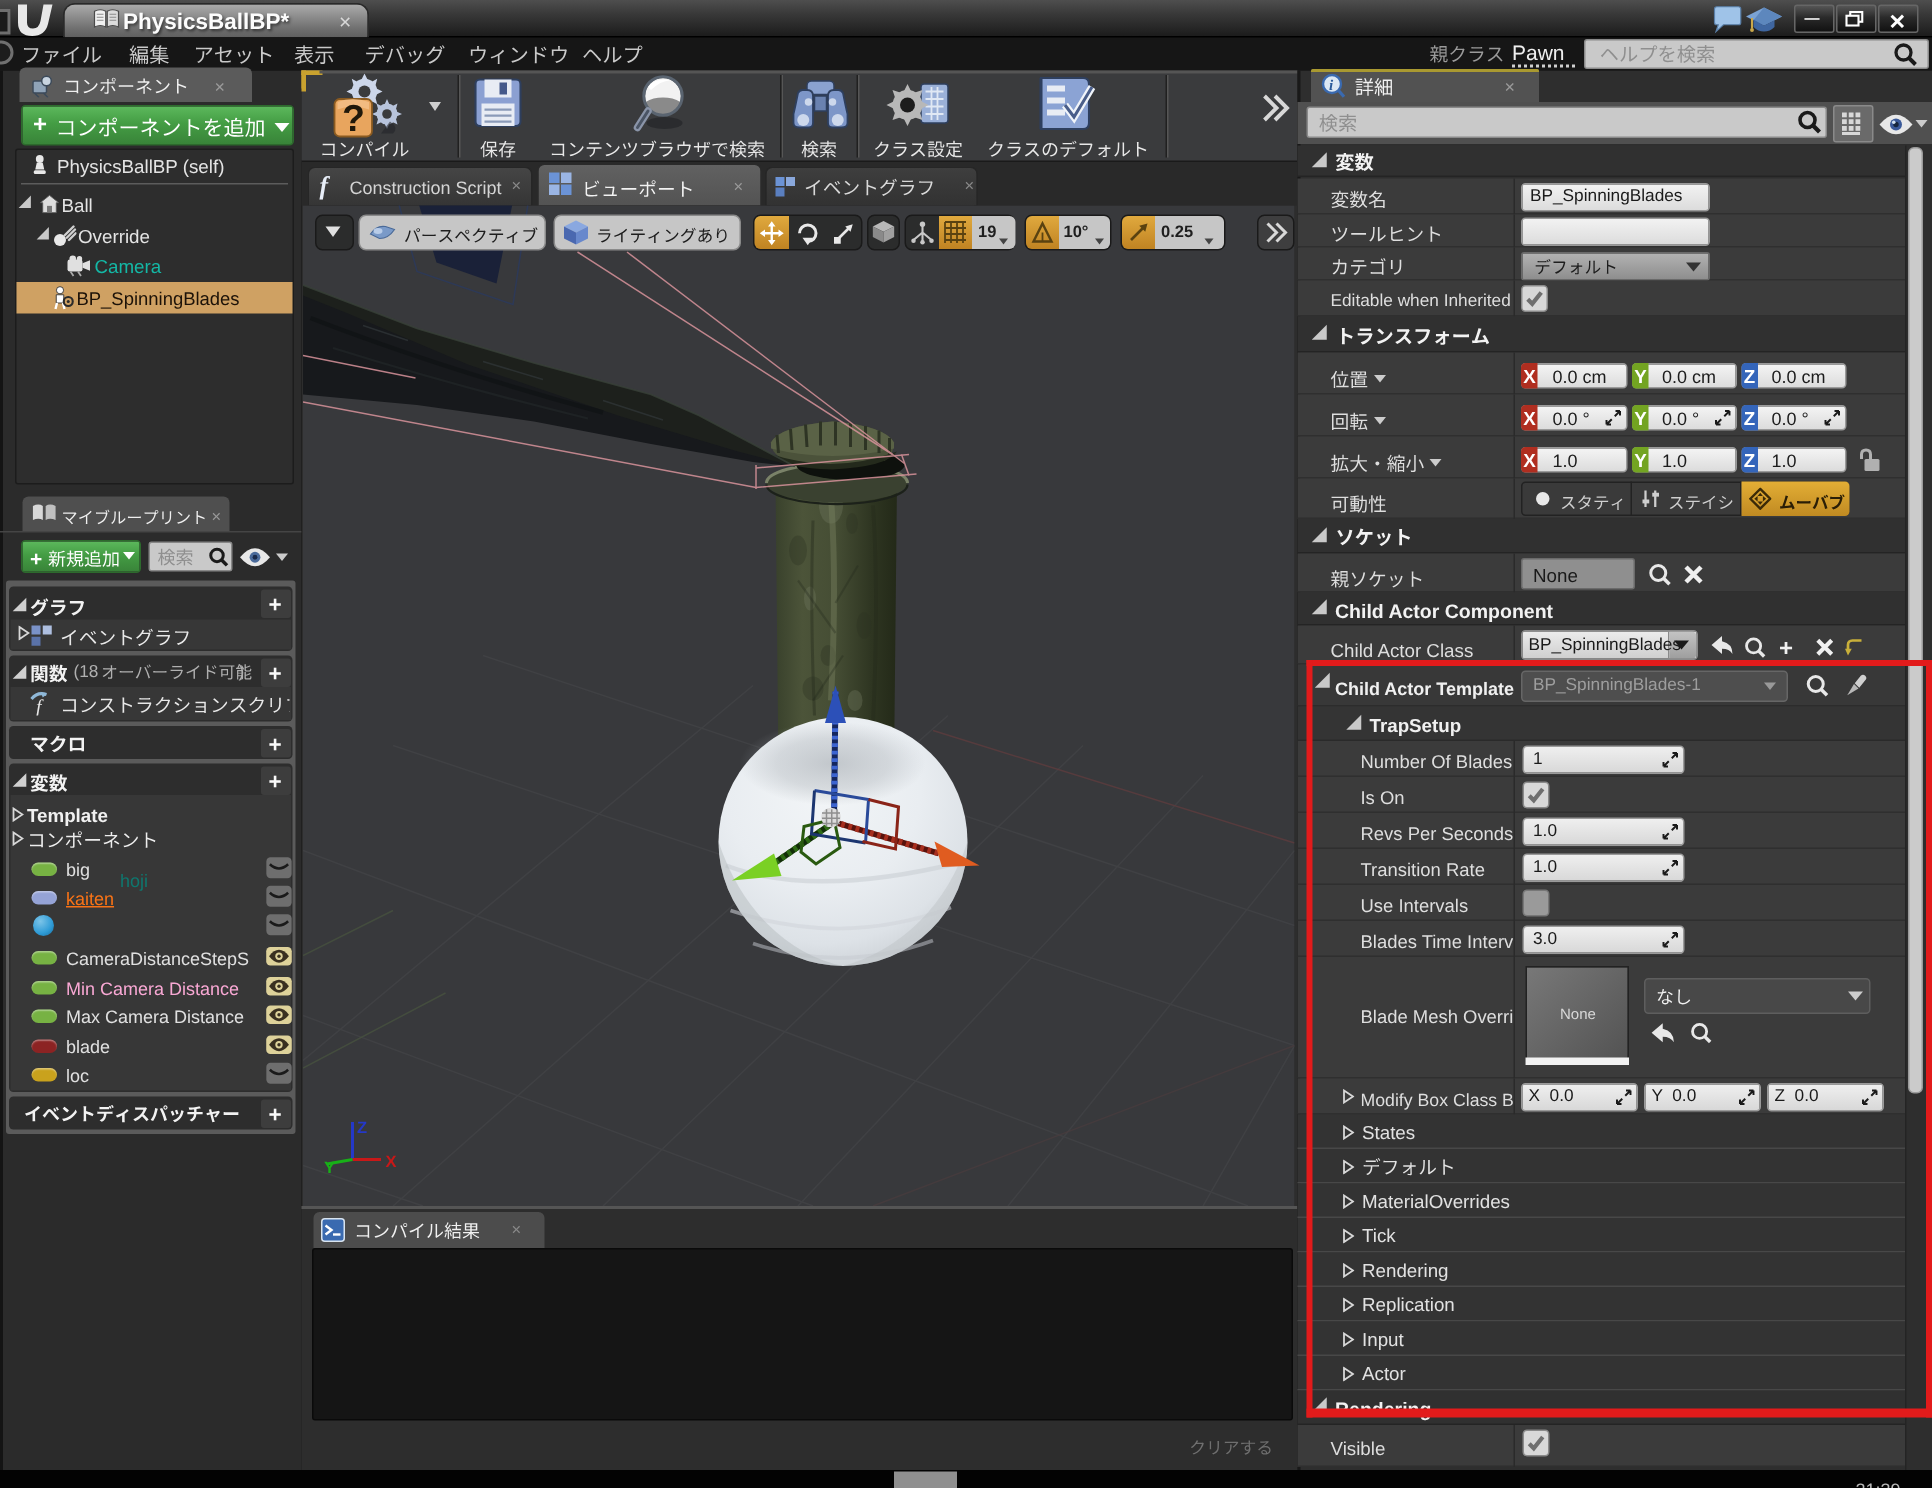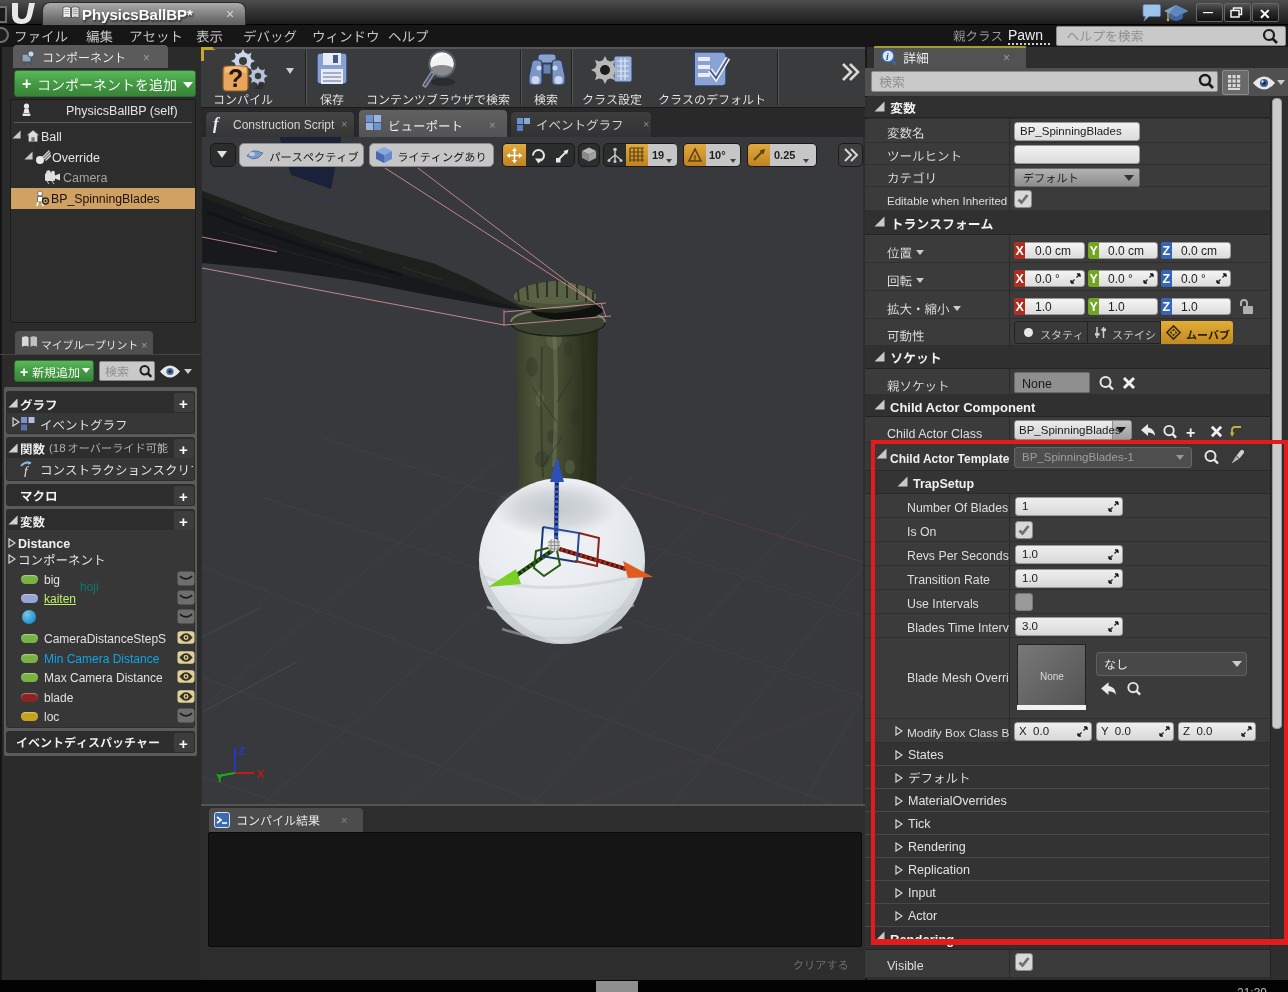--- a/index.html
+++ b/index.html
@@ -88,21 +88,21 @@
 <div style="position:absolute;left:37px;top:76.0px;line-height:0;"><svg width="140" height="18" viewBox="0 -14.0 140 17.5" style="overflow:visible">
       <path d="M2.2 -1.9V-0.6C2.6 -0.6 3.2 -0.7 3.8 -0.7H10.7L10.6 0.1H11.9C11.9 -0.1 11.8 -0.7 11.8 -1.2V-8.5C11.8 -8.8 11.9 -9.2 11.9 -9.5C11.6 -9.5 11.2 -9.5 10.8 -9.5H3.9C3.5 -9.5 2.9 -9.5 2.4 -9.6V-8.4C2.7 -8.4 3.4 -8.4 3.9 -8.4H10.7V-1.8H3.8C3.2 -1.8 2.6 -1.8 2.2 -1.9Z M17.2 -10.3 16.4 -9.4C17.4 -8.7 19.2 -7.2 19.9 -6.5L20.7 -7.4C20 -8.1 18.2 -9.6 17.2 -10.3ZM16 -0.9 16.7 0.3C19 -0.2 20.8 -1 22.2 -1.9C24.3 -3.2 26 -5.1 26.9 -6.9L26.2 -8.1C25.4 -6.4 23.7 -4.3 21.6 -2.9C20.2 -2.1 18.4 -1.2 16 -0.9Z M38.6 -10.3C38.6 -10.8 39 -11.2 39.5 -11.2C40 -11.2 40.4 -10.8 40.4 -10.3C40.4 -9.8 40 -9.5 39.5 -9.5C39 -9.5 38.6 -9.8 38.6 -10.3ZM37.9 -10.3C37.9 -9.5 38.6 -8.8 39.5 -8.8C40.3 -8.8 41 -9.5 41 -10.3C41 -11.2 40.3 -11.9 39.5 -11.9C38.6 -11.9 37.9 -11.2 37.9 -10.3ZM32.5 -5.1 31.5 -5.6C31 -4.5 29.8 -2.8 28.9 -1.9L29.8 -1.3C30.6 -2.2 31.9 -3.9 32.5 -5.1ZM38.4 -5.6 37.4 -5.1C38.1 -4.2 39.2 -2.5 39.7 -1.4L40.8 -1.9C40.2 -3 39.1 -4.7 38.4 -5.6ZM29.3 -8.4V-7.3C29.7 -7.3 30.1 -7.3 30.5 -7.3H34.4V-7.2C34.4 -6.5 34.4 -1.8 34.4 -1C34.4 -0.6 34.2 -0.4 33.8 -0.4C33.5 -0.4 32.8 -0.5 32.2 -0.6L32.3 0.5C32.9 0.6 33.7 0.6 34.3 0.6C35.1 0.6 35.5 0.2 35.5 -0.5C35.5 -1.5 35.5 -6 35.5 -7.2V-7.3H39.2C39.5 -7.3 40 -7.3 40.3 -7.3V-8.4C40 -8.4 39.5 -8.4 39.2 -8.4H35.5V-9.8C35.5 -10.1 35.5 -10.6 35.6 -10.8H34.3C34.3 -10.6 34.4 -10.1 34.4 -9.8V-8.4H30.5C30 -8.4 29.7 -8.4 29.3 -8.4Z M43.4 -6.1V-4.7C43.9 -4.7 44.6 -4.8 45.4 -4.8C46.4 -4.8 52 -4.8 53.1 -4.8C53.7 -4.8 54.3 -4.7 54.6 -4.7V-6.1C54.2 -6 53.7 -6 53 -6C52 -6 46.4 -6 45.4 -6C44.6 -6 43.8 -6 43.4 -6.1Z M68.2 -1.9 69 -2.8C67.7 -3.7 66.9 -4.2 65.6 -4.9L64.9 -4C66.2 -3.3 67 -2.8 68.2 -1.9ZM67.6 -8.5 66.8 -9.2C66.6 -9.1 66.3 -9.1 66 -9.1H63.7V-10C63.7 -10.4 63.7 -10.9 63.7 -11.2H62.5C62.5 -10.9 62.5 -10.4 62.5 -10V-9.1H59.8C59.3 -9.1 58.5 -9.1 58.1 -9.2V-8C58.5 -8 59.3 -8 59.8 -8C60.4 -8 65 -8 65.6 -8C65.1 -7.4 64 -6.3 62.8 -5.5C61.5 -4.6 59.8 -3.7 57.1 -3.1L57.8 -2.1C59.7 -2.6 61.2 -3.2 62.5 -4L62.5 -1C62.5 -0.5 62.5 0.2 62.4 0.6H63.7C63.7 0.2 63.6 -0.5 63.6 -1L63.6 -4.7C64.9 -5.6 66.1 -6.8 66.8 -7.6C67 -7.9 67.3 -8.2 67.6 -8.5Z M73.2 -10.3 72.4 -9.4C73.4 -8.7 75.2 -7.2 75.9 -6.5L76.7 -7.4C76 -8.1 74.2 -9.6 73.2 -10.3ZM72 -0.9 72.7 0.3C75 -0.2 76.8 -1 78.2 -1.9C80.3 -3.2 82 -5.1 82.9 -6.9L82.2 -8.1C81.4 -6.4 79.7 -4.3 77.6 -2.9C76.2 -2.1 74.4 -1.2 72 -0.9Z M88.7 -1.2C88.7 -0.7 88.7 -0 88.6 0.4H90C89.9 -0 89.9 -0.8 89.9 -1.2L89.9 -5.9C91.4 -5.4 93.9 -4.4 95.4 -3.6L95.9 -4.8C94.4 -5.5 91.7 -6.5 89.9 -7.1V-9.4C89.9 -9.8 89.9 -10.4 90 -10.8H88.6C88.7 -10.4 88.7 -9.8 88.7 -9.4C88.7 -8.2 88.7 -2 88.7 -1.2Z M110.3 -6.2 109.9 -7.2C109.5 -7 109.2 -6.9 108.7 -6.7C108 -6.3 107.2 -6 106.2 -5.5C106 -6.4 105.2 -6.8 104.3 -6.8C103.7 -6.8 102.9 -6.6 102.4 -6.3C102.9 -6.9 103.3 -7.7 103.6 -8.5C105.2 -8.5 106.9 -8.6 108.3 -8.8L108.3 -9.9C107 -9.6 105.5 -9.5 104 -9.5C104.2 -10.1 104.4 -10.7 104.4 -11.1L103.3 -11.2C103.3 -10.7 103.1 -10 102.9 -9.4L102 -9.4C101.4 -9.4 100.4 -9.5 99.7 -9.6V-8.5C100.4 -8.5 101.3 -8.4 101.9 -8.4H102.6C102 -7.3 101.1 -5.9 99.3 -4.1L100.3 -3.4C100.8 -4 101.2 -4.5 101.6 -4.9C102.2 -5.5 103.1 -5.9 104 -5.9C104.6 -5.9 105.1 -5.7 105.2 -5.1C103.6 -4.2 101.9 -3.2 101.9 -1.5C101.9 0.2 103.5 0.6 105.5 0.6C106.8 0.6 108.3 0.5 109.4 0.4L109.4 -0.7C108.2 -0.5 106.7 -0.4 105.6 -0.4C104.1 -0.4 103.1 -0.6 103.1 -1.7C103.1 -2.6 104 -3.3 105.3 -4C105.3 -3.3 105.3 -2.4 105.2 -1.8H106.3L106.3 -4.5C107.3 -5 108.3 -5.4 109.1 -5.7C109.5 -5.9 110 -6.1 110.3 -6.2Z M112.8 -10.8C113.7 -10.2 114.8 -9.2 115.2 -8.5L116.1 -9.2C115.6 -9.9 114.5 -10.8 113.6 -11.4ZM115.7 -6.2H112.7V-5.2H114.6V-1.7C113.9 -1.1 113.1 -0.5 112.5 -0.1L113 1C113.8 0.4 114.5 -0.2 115.2 -0.8C116.1 0.3 117.3 0.8 119.2 0.9C120.7 0.9 123.6 0.9 125.2 0.8C125.2 0.5 125.4 -0 125.5 -0.3C123.8 -0.1 120.7 -0.1 119.2 -0.2C117.6 -0.2 116.3 -0.7 115.7 -1.7ZM117.2 -10.3V-1.3H124.5V-5.3H118.3V-6.6H123.9V-10.3H120.7L121.2 -11.6L120 -11.8C119.9 -11.4 119.8 -10.8 119.6 -10.3ZM118.3 -9.4H122.9V-7.5H118.3ZM118.3 -4.4H123.5V-2.2H118.3Z M134 -10V0.9H135V-0.1H137.7V0.8H138.8V-10ZM135 -1.1V-9H137.7V-1.1ZM128.7 -11.6 128.7 -9.1H126.7V-8.1H128.7C128.6 -4.5 128.2 -1.4 126.4 0.4C126.7 0.6 127 0.9 127.2 1.1C129.1 -0.9 129.6 -4.3 129.7 -8.1H131.8C131.7 -2.7 131.6 -0.8 131.3 -0.4C131.2 -0.2 131 -0.1 130.8 -0.1C130.6 -0.1 130 -0.1 129.3 -0.2C129.5 0.1 129.6 0.5 129.6 0.9C130.3 0.9 130.9 0.9 131.3 0.9C131.7 0.8 132 0.7 132.2 0.3C132.7 -0.3 132.7 -2.3 132.9 -8.6C132.9 -8.7 132.9 -9.1 132.9 -9.1H129.7L129.8 -11.6Z" fill="#ffffff"></path>
     </svg></div>
 <div class="abs" style="left:183px;top:82px;width:0;height:0;border:5px solid transparent;border-top:6px solid #fff"></div>
 <div style="position:absolute;left:10px;top:99px;width:186px;height:224px;background:#2d2d2d;border:1px solid #1c1c1c;border-radius:2px"></div>
 <svg class="abs" style="left:20px;top:103px" width="13" height="15" viewBox="0 0 13 15">
 <circle cx="6.5" cy="3" r="2.6" fill="#e8e8e8"></circle>
     <path d="M4.5 5.5 L8.5 5.5 L9.5 10 L3.5 10 Z" fill="#e8e8e8"></path>
 <rect x="2.5" y="10.5" width="8" height="2.5" rx="1" fill="#e8e8e8"></rect>
   </svg>
-<div style="position:absolute;left:38px;top:103.5px;font:normal 12.5px 'Liberation Sans', sans-serif;color:#e4e4e4;white-space:pre;margin-left:28px;">PhysicsBallBP (self)</div>
+<div style="position:absolute;left:38px;top:103.5px;font:normal 12.5px 'Liberation Sans', sans-serif;color:#e4e4e4;white-space:pre;">PhysicsBallBP (self)</div>
 <div style="position:absolute;left:14px;top:122px;width:178px;height:1px;background:#5c5c5c"></div>
 <svg class="abs" style="left:12px;top:130px" width="9" height="9" viewBox="0 0 11 11">
     <polygon points="10.5,0.5 10.5,10.5 0.5,10.5" fill="#c8c8c8"></polygon>
   </svg>
 <svg class="abs" style="left:26px;top:129px" width="14" height="14" viewBox="0 0 17 16">
 <path d="M8.5 1 L16 7 L14 7 L14 15 L3 15 L3 7 L1 7 Z" fill="#ddd" stroke="#555" stroke-width="0.7"></path>
 <rect x="6.5" y="9.5" width="4" height="5.5" fill="#777"></rect>
   </svg>
 <div style="position:absolute;left:41px;top:129.5px;font:normal 12.5px 'Liberation Sans', sans-serif;color:#e4e4e4;white-space:pre;">Ball</div>
 <svg class="abs" style="left:24px;top:151px" width="9" height="9" viewBox="0 0 11 11">
@@ -113,21 +113,21 @@
 <path d="M8 8 L14 2 M9.5 9.5 L15 4 M11 11 L15.5 6.5" stroke="#cfcfcf" stroke-width="1.6" stroke-linecap="round"></path>
   </svg>
 <div style="position:absolute;left:52px;top:150.5px;font:normal 12.5px 'Liberation Sans', sans-serif;color:#e4e4e4;white-space:pre;">Override</div>
 <svg class="abs" style="left:44px;top:170px" width="18" height="15" viewBox="0 0 18 15">
 <rect x="1" y="3" width="10" height="8" rx="1.5" fill="#e0e0e0"></rect>
 <circle cx="4.5" cy="2.5" r="2.2" fill="#e0e0e0"></circle>
     <circle cx="9" cy="2.5" r="1.8" fill="#e0e0e0"></circle>
 <path d="M11 5.5 L16 3.5 L16 10.5 L11 8.5 Z" fill="#e0e0e0"></path>
 <path d="M3 11 L5 14 M8 11 L10 14" stroke="#aaa" stroke-width="1.2"></path>
   </svg>
-<div style="position:absolute;left:63px;top:170.5px;font:normal 12.5px 'Liberation Sans', sans-serif;color:#a3a3a3;white-space:pre;">Camera</div>
+<div style="position:absolute;left:63px;top:170.5px;font:normal 12.5px 'Liberation Sans', sans-serif;color:#14b8a6;white-space:pre;">Camera</div>
 <div style="position:absolute;left:11px;top:188px;width:184px;height:21px;background:#cfa163"></div>
 <svg class="abs" style="left:33px;top:190px" width="17" height="17" viewBox="0 0 17 17">
 <circle cx="7" cy="3.5" r="2.4" fill="#fff" stroke="#333" stroke-width="0.6"></circle>
 <path d="M4.5 6.5 L9.5 6.5 L9.5 12 L4.5 12 Z" fill="#fff" stroke="#333" stroke-width="0.6"></path>
 <path d="M5 12 L4 16 M9 12 L10 16" stroke="#fff" stroke-width="1.6"></path>
 <circle cx="12.5" cy="11" r="3" fill="none" stroke="#2a2a2a" stroke-width="1.4"></circle>
 <circle cx="12.5" cy="11" r="1" fill="#2a2a2a"></circle>
   </svg>
 <div style="position:absolute;left:51px;top:191.7px;font:normal 12.3px 'Liberation Sans', sans-serif;color:#1c1208;white-space:pre;">BP_SpinningBlades</div>
 <div style="position:absolute;left:15px;top:331px;width:138px;height:23px;background:#4f4f4f;border-radius:4px 4px 0 0"></div>
@@ -219,55 +219,55 @@
     <polygon points="10.5,0.5 10.5,10.5 0.5,10.5" fill="#d0d0d0"></polygon>
   </svg>
 <div style="position:absolute;left:20px;top:513.5px;line-height:0;"><svg width="25" height="16" viewBox="0 -12.5 25 15.6" style="overflow:visible">
       <path d="M9 -7.1C9.7 -6.4 10.5 -5.4 10.9 -4.7L12.1 -5.4C11.7 -6.1 10.8 -7.1 10.1 -7.8ZM2.3 -7.7C2 -7 1.2 -6.1 0.5 -5.6C0.8 -5.4 1.2 -5 1.5 -4.8C2.4 -5.4 3.2 -6.4 3.7 -7.4ZM5.5 -10.6V-9.5H0.7V-8.2H4.6C4.6 -7.2 4.4 -5.9 2.9 -5C3.2 -4.8 3.7 -4.3 3.9 -4C3.2 -3.3 2.1 -2.7 0.7 -2.2C1 -2 1.5 -1.5 1.7 -1.1C2.4 -1.4 3 -1.7 3.6 -2.1C3.9 -1.7 4.3 -1.3 4.8 -1C3.5 -0.6 2 -0.3 0.4 -0.2C0.6 0.1 1 0.8 1.1 1.2C2.9 0.9 4.7 0.6 6.2 -0.1C7.6 0.6 9.3 1 11.3 1.1C11.5 0.7 11.9 0.1 12.2 -0.3C10.6 -0.4 9.1 -0.6 7.9 -1C8.9 -1.6 9.7 -2.4 10.2 -3.4L9.3 -4L9 -4H5.8C6 -4.2 6.1 -4.4 6.3 -4.6L5 -4.9C5.9 -5.9 6 -7.2 6 -8.2H7.2V-5.9C7.2 -5.8 7.1 -5.8 7 -5.8C6.8 -5.8 6.3 -5.8 5.9 -5.8C6.1 -5.4 6.2 -4.9 6.3 -4.5C7.1 -4.5 7.6 -4.5 8.1 -4.7C8.5 -4.9 8.6 -5.3 8.6 -5.9V-8.2H11.8V-9.5H7V-10.6ZM4.7 -2.8H8C7.6 -2.3 7 -1.9 6.3 -1.6C5.7 -1.9 5.1 -2.3 4.7 -2.8Z M20.1 -10.6C19.9 -8.4 19.2 -6.2 18.2 -5C18.5 -4.8 18.9 -4.4 19.2 -4.1L19.4 -3.9C19.6 -4.2 19.8 -4.5 20 -4.8C20.2 -3.9 20.5 -3.1 20.8 -2.3C20.2 -1.6 19.5 -0.9 18.6 -0.4C18.3 -0.7 17.9 -0.9 17.6 -1.1C17.9 -1.6 18.1 -2.2 18.2 -2.9H19.2V-4.1H16.2L16.5 -4.7L16 -4.8H16.8V-6.3C17.3 -6 17.8 -5.5 18.1 -5.2L18.9 -6.3C18.6 -6.5 17.7 -7 17.1 -7.3H19.1V-8.5H18C18.3 -8.9 18.6 -9.4 19 -10L17.8 -10.5C17.6 -10 17.2 -9.3 16.9 -8.9L17.8 -8.5H16.8V-10.6H15.4V-8.5H14.4L15.2 -8.9C15.1 -9.3 14.7 -9.9 14.4 -10.4L13.3 -10C13.6 -9.5 13.9 -8.9 14 -8.5H13V-7.3H15C14.4 -6.7 13.5 -6.1 12.8 -5.8C13 -5.5 13.4 -5 13.5 -4.7C14.2 -5 14.8 -5.5 15.4 -6.1V-4.9L15.1 -5L14.7 -4.1H12.9V-2.9H14.1C13.8 -2.3 13.4 -1.7 13.2 -1.3L14.5 -0.9L14.6 -1.1L15.3 -0.8C14.7 -0.5 13.9 -0.2 12.9 -0.1C13.2 0.2 13.4 0.7 13.5 1.1C14.9 0.9 15.9 0.5 16.6 -0.1C17.1 0.3 17.6 0.6 17.9 0.9L18.5 0.3C18.7 0.6 18.9 1 19 1.2C20.1 0.6 20.9 -0.1 21.6 -0.9C22.2 -0.1 22.9 0.6 23.7 1.1C24 0.7 24.4 0.1 24.8 -0.2C23.9 -0.7 23.1 -1.4 22.6 -2.3C23.2 -3.6 23.6 -5.1 23.9 -7H24.6V-8.4H21.3C21.4 -9 21.6 -9.7 21.7 -10.4ZM15.6 -2.9H16.8C16.7 -2.4 16.5 -2.1 16.3 -1.8C16 -1.9 15.6 -2.1 15.2 -2.2ZM22.4 -7C22.2 -5.9 22 -4.9 21.7 -4C21.3 -4.9 21.1 -5.9 20.9 -7Z" fill="#f2f2f2"></path>
     </svg></div>
 <div style="position:absolute;left:174px;top:511px;width:20px;height:19px;background:#3d3d3d;border-radius:2px"></div>
 <div style="position:absolute;left:179px;top:513.2px;font:bold 15px 'Liberation Sans', sans-serif;color:#fafafa;white-space:pre;">+</div>
 <svg class="abs" style="left:8px;top:538px" width="8" height="10" viewBox="0 0 8 10">
     <polygon points="1,1 7,5 1,9" fill="none" stroke="#d8d8d8" stroke-width="1.2"></polygon>
   </svg>
-<div style="position:absolute;left:18px;top:536.5px;font:bold 12.5px 'Liberation Sans', sans-serif;color:#f0f0f0;white-space:pre;">Distance</div>
+<div style="position:absolute;left:18px;top:536.5px;font:bold 12.5px 'Liberation Sans', sans-serif;color:#f0f0f0;white-space:pre;">Template</div>
 <svg class="abs" style="left:8px;top:554px" width="8" height="10" viewBox="0 0 8 10">
     <polygon points="1,1 7,5 1,9" fill="none" stroke="#d8d8d8" stroke-width="1.2"></polygon>
   </svg>
 <div style="position:absolute;left:18px;top:551.5px;line-height:0;"><svg width="88" height="16" viewBox="0 -12.5 88 15.6" style="overflow:visible">
       <path d="M2 -1.7V-0.5C2.3 -0.6 2.9 -0.6 3.4 -0.6H9.5L9.5 0.1H10.6C10.6 -0.1 10.6 -0.7 10.6 -1.1V-7.6C10.6 -7.9 10.6 -8.2 10.6 -8.5C10.4 -8.5 10 -8.5 9.7 -8.5H3.5C3.1 -8.5 2.6 -8.5 2.1 -8.6V-7.5C2.4 -7.5 3.1 -7.5 3.5 -7.5H9.5V-1.6H3.4C2.9 -1.6 2.3 -1.6 2 -1.7Z M15.3 -9.2 14.6 -8.4C15.6 -7.8 17.1 -6.4 17.7 -5.8L18.5 -6.6C17.8 -7.3 16.2 -8.6 15.3 -9.2ZM14.3 -0.8 14.9 0.2C17 -0.2 18.6 -0.9 19.8 -1.7C21.7 -2.9 23.2 -4.6 24 -6.2L23.4 -7.2C22.7 -5.7 21.2 -3.8 19.3 -2.6C18.1 -1.9 16.4 -1.1 14.3 -0.8Z M34.4 -9.2C34.4 -9.7 34.8 -10 35.2 -10C35.7 -10 36 -9.7 36 -9.2C36 -8.8 35.7 -8.4 35.2 -8.4C34.8 -8.4 34.4 -8.8 34.4 -9.2ZM33.9 -9.2C33.9 -8.5 34.5 -7.9 35.2 -7.9C36 -7.9 36.6 -8.5 36.6 -9.2C36.6 -10 36 -10.6 35.2 -10.6C34.5 -10.6 33.9 -10 33.9 -9.2ZM29 -4.6 28.1 -5C27.7 -4 26.6 -2.5 25.8 -1.7L26.6 -1.2C27.3 -1.9 28.5 -3.5 29 -4.6ZM34.2 -5 33.4 -4.5C34.1 -3.8 35 -2.2 35.5 -1.2L36.4 -1.7C35.9 -2.6 34.9 -4.2 34.2 -5ZM26.1 -7.5V-6.5C26.5 -6.5 26.8 -6.5 27.2 -6.5H30.7V-6.4C30.7 -5.8 30.7 -1.6 30.7 -0.9C30.7 -0.6 30.5 -0.4 30.2 -0.4C29.9 -0.4 29.3 -0.5 28.8 -0.6L28.9 0.5C29.4 0.5 30.1 0.5 30.6 0.5C31.4 0.5 31.7 0.2 31.7 -0.5C31.7 -1.4 31.7 -5.4 31.7 -6.4V-6.5H35C35.3 -6.5 35.7 -6.5 36 -6.5V-7.5C35.7 -7.5 35.3 -7.5 35 -7.5H31.7V-8.7C31.7 -9 31.7 -9.5 31.8 -9.6H30.6C30.6 -9.5 30.7 -9 30.7 -8.8V-7.5H27.2C26.8 -7.5 26.5 -7.5 26.1 -7.5Z M38.8 -5.4V-4.2C39.2 -4.2 39.8 -4.2 40.5 -4.2C41.5 -4.2 46.4 -4.2 47.4 -4.2C47.9 -4.2 48.5 -4.2 48.7 -4.2V-5.4C48.4 -5.4 48 -5.4 47.4 -5.4C46.4 -5.4 41.4 -5.4 40.5 -5.4C39.8 -5.4 39.1 -5.4 38.8 -5.4Z M60.9 -1.7 61.6 -2.5C60.4 -3.3 59.7 -3.7 58.6 -4.3L57.9 -3.6C59.1 -3 59.8 -2.5 60.9 -1.7ZM60.3 -7.6 59.7 -8.2C59.5 -8.1 59.2 -8.1 58.9 -8.1H56.8V-8.9C56.8 -9.3 56.9 -9.7 56.9 -10H55.8C55.8 -9.7 55.8 -9.3 55.8 -8.9V-8.1H53.4C53 -8.1 52.3 -8.1 51.9 -8.2V-7.1C52.2 -7.2 53 -7.2 53.4 -7.2C54 -7.2 58 -7.2 58.6 -7.2C58.2 -6.6 57.2 -5.6 56 -4.9C54.9 -4.2 53.4 -3.3 51 -2.8L51.6 -1.8C53.3 -2.4 54.6 -2.9 55.8 -3.6L55.8 -0.9C55.8 -0.4 55.8 0.2 55.7 0.5H56.9C56.8 0.1 56.8 -0.4 56.8 -0.9L56.8 -4.2C58 -5 59 -6.1 59.6 -6.8C59.8 -7 60.1 -7.3 60.3 -7.6Z M65.3 -9.2 64.6 -8.4C65.5 -7.8 67.1 -6.4 67.7 -5.8L68.5 -6.6C67.8 -7.3 66.2 -8.6 65.3 -9.2ZM64.3 -0.8 64.9 0.2C67 -0.2 68.6 -0.9 69.8 -1.7C71.7 -2.9 73.2 -4.6 74 -6.2L73.4 -7.2C72.7 -5.7 71.2 -3.8 69.3 -2.6C68.1 -1.9 66.5 -1.1 64.3 -0.8Z M79.2 -1.1C79.2 -0.6 79.2 -0 79.1 0.4H80.3C80.3 -0 80.3 -0.7 80.3 -1.1L80.2 -5.2C81.6 -4.8 83.8 -4 85.2 -3.2L85.6 -4.3C84.3 -4.9 81.9 -5.8 80.2 -6.3V-8.4C80.2 -8.8 80.3 -9.3 80.3 -9.7H79.1C79.2 -9.3 79.2 -8.7 79.2 -8.4C79.2 -7.3 79.2 -1.8 79.2 -1.1Z" fill="#ededed"></path>
     </svg></div>
 <div class="abs" style="left:21px;top:574.5px;width:17px;height:9px;border-radius:4.5px;background:#77b243;box-shadow:inset 0 1px 1px rgba(255,255,255,.4)"></div>
 <div style="position:absolute;left:44px;top:573.0px;font:normal 12px 'Liberation Sans', sans-serif;color:#e0e0e0;white-space:pre;">big</div>
 <svg class="abs" style="left:177px;top:571px" width="18" height="15" viewBox="0 0 19 16">
 <rect x="0.5" y="0.5" width="18" height="15" rx="3" fill="#6e6e6e"></rect>
 <path d="M3 5.5 Q9.5 11.5 16 5.5" fill="none" stroke="#1a1a1a" stroke-width="1.8"></path>
   </svg>
 <div class="abs" style="left:21px;top:593.5px;width:17px;height:9px;border-radius:4.5px;background:#95a3d6;box-shadow:inset 0 1px 1px rgba(255,255,255,.4)"></div>
-<div style="position:absolute;left:44px;top:592.0px;font:normal 12px 'Liberation Sans', sans-serif;color:#bef264;white-space:pre;text-decoration:underline;">kaiten</div>
+<div style="position:absolute;left:44px;top:592.0px;font:normal 12px 'Liberation Sans', sans-serif;color:#f97316;white-space:pre;text-decoration:underline;">kaiten</div>
 <svg class="abs" style="left:177px;top:590px" width="18" height="15" viewBox="0 0 19 16">
 <rect x="0.5" y="0.5" width="18" height="15" rx="3" fill="#6e6e6e"></rect>
 <path d="M3 5.5 Q9.5 11.5 16 5.5" fill="none" stroke="#1a1a1a" stroke-width="1.8"></path>
   </svg>
 <div class="abs" style="left:22px;top:610px;width:14px;height:14px;border-radius:50%;background:radial-gradient(circle at 35% 30%,#7cc4e8,#2e9bd6 60%,#1a6a9a)"></div>
 <div style="position:absolute;left:44px;top:580px;font:normal 12px 'Liberation Sans', sans-serif;color:#0f766e;white-space:pre;margin-left:36px;">hoji</div>
 <svg class="abs" style="left:177px;top:609px" width="18" height="15" viewBox="0 0 19 16">
 <rect x="0.5" y="0.5" width="18" height="15" rx="3" fill="#6e6e6e"></rect>
 <path d="M3 5.5 Q9.5 11.5 16 5.5" fill="none" stroke="#1a1a1a" stroke-width="1.8"></path>
   </svg>
 <div class="abs" style="left:21px;top:633.5px;width:17px;height:9px;border-radius:4.5px;background:#77b243;box-shadow:inset 0 1px 1px rgba(255,255,255,.4)"></div>
 <div style="position:absolute;left:44px;top:632.0px;font:normal 12px 'Liberation Sans', sans-serif;color:#e0e0e0;white-space:pre;">CameraDistanceStepS</div>
 <svg class="abs" style="left:177px;top:630px" width="18" height="15" viewBox="0 0 19 14">
 <rect x="0.5" y="0.5" width="18" height="13" rx="3" fill="#ded29a"></rect>
 <path d="M2.5 7 Q6 2.5 9.5 2.5 Q13 2.5 16.5 7 Q13 11.5 9.5 11.5 Q6 11.5 2.5 7 Z" fill="#3a3020"></path>
 <circle cx="9.5" cy="7" r="2.6" fill="#ded29a"></circle>
     <circle cx="9.5" cy="7" r="1.2" fill="#3a3020"></circle>
   </svg>
 <div class="abs" style="left:21px;top:653.5px;width:17px;height:9px;border-radius:4.5px;background:#77b243;box-shadow:inset 0 1px 1px rgba(255,255,255,.4)"></div>
-<div style="position:absolute;left:44px;top:652.0px;font:normal 12px 'Liberation Sans', sans-serif;color:#0ea5e9;white-space:pre;">Min Camera Distance</div>
+<div style="position:absolute;left:44px;top:652.0px;font:normal 12px 'Liberation Sans', sans-serif;color:#f9a8d4;white-space:pre;">Min Camera Distance</div>
 <svg class="abs" style="left:177px;top:650px" width="18" height="15" viewBox="0 0 19 14">
 <rect x="0.5" y="0.5" width="18" height="13" rx="3" fill="#ded29a"></rect>
 <path d="M2.5 7 Q6 2.5 9.5 2.5 Q13 2.5 16.5 7 Q13 11.5 9.5 11.5 Q6 11.5 2.5 7 Z" fill="#3a3020"></path>
 <circle cx="9.5" cy="7" r="2.6" fill="#ded29a"></circle>
     <circle cx="9.5" cy="7" r="1.2" fill="#3a3020"></circle>
   </svg>
 <div class="abs" style="left:21px;top:672.5px;width:17px;height:9px;border-radius:4.5px;background:#77b243;box-shadow:inset 0 1px 1px rgba(255,255,255,.4)"></div>
 <div style="position:absolute;left:44px;top:671.0px;font:normal 12px 'Liberation Sans', sans-serif;color:#e0e0e0;white-space:pre;">Max Camera Distance</div>
 <svg class="abs" style="left:177px;top:669px" width="18" height="15" viewBox="0 0 19 14">
 <rect x="0.5" y="0.5" width="18" height="13" rx="3" fill="#ded29a"></rect>

